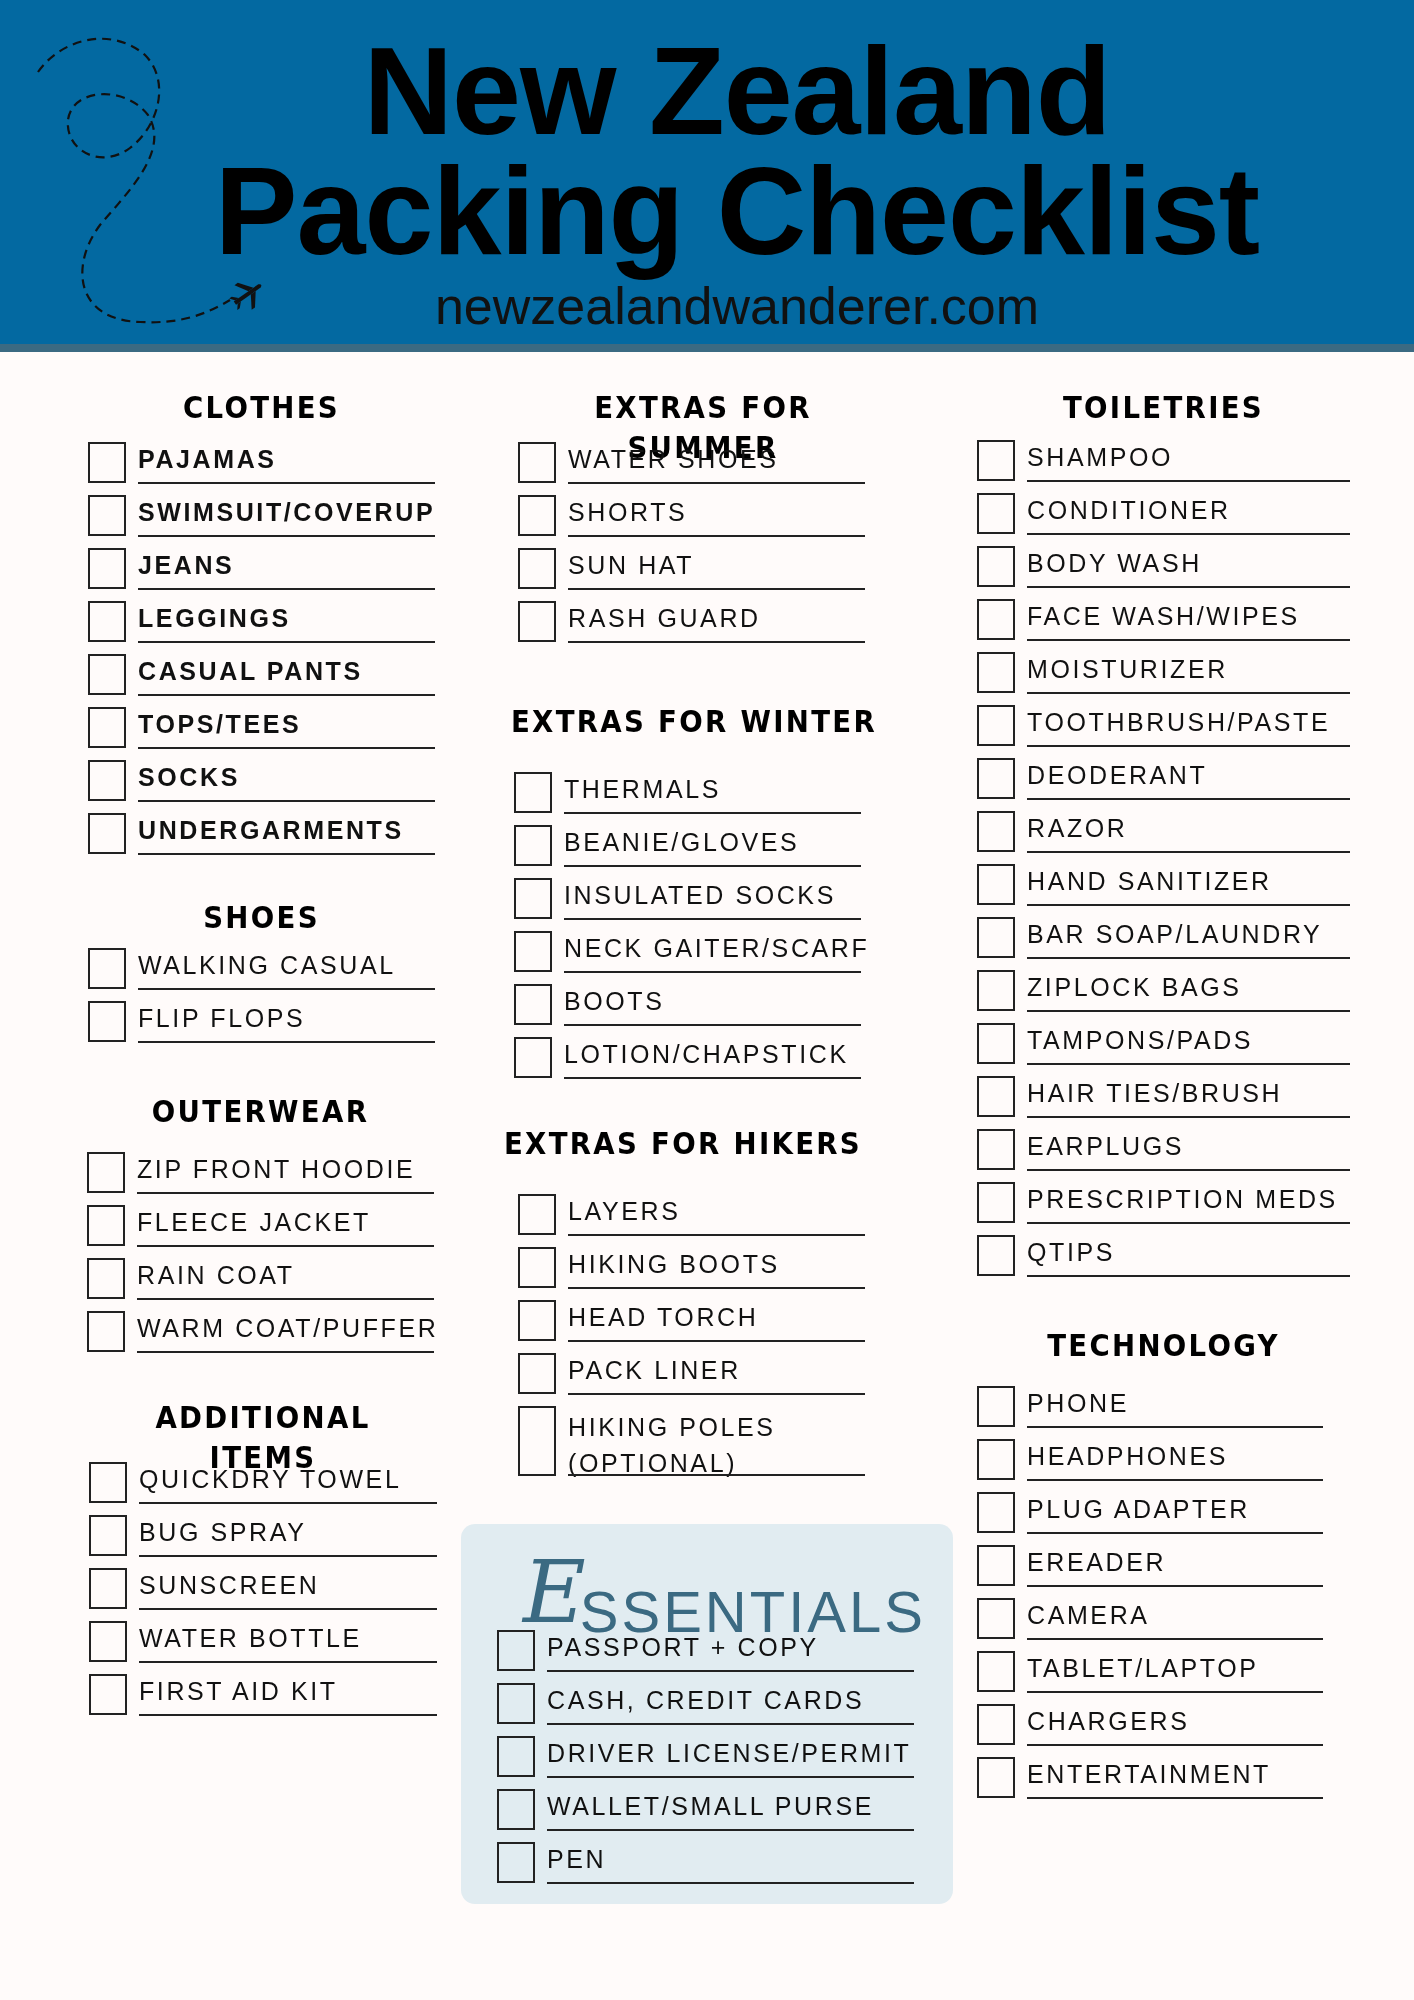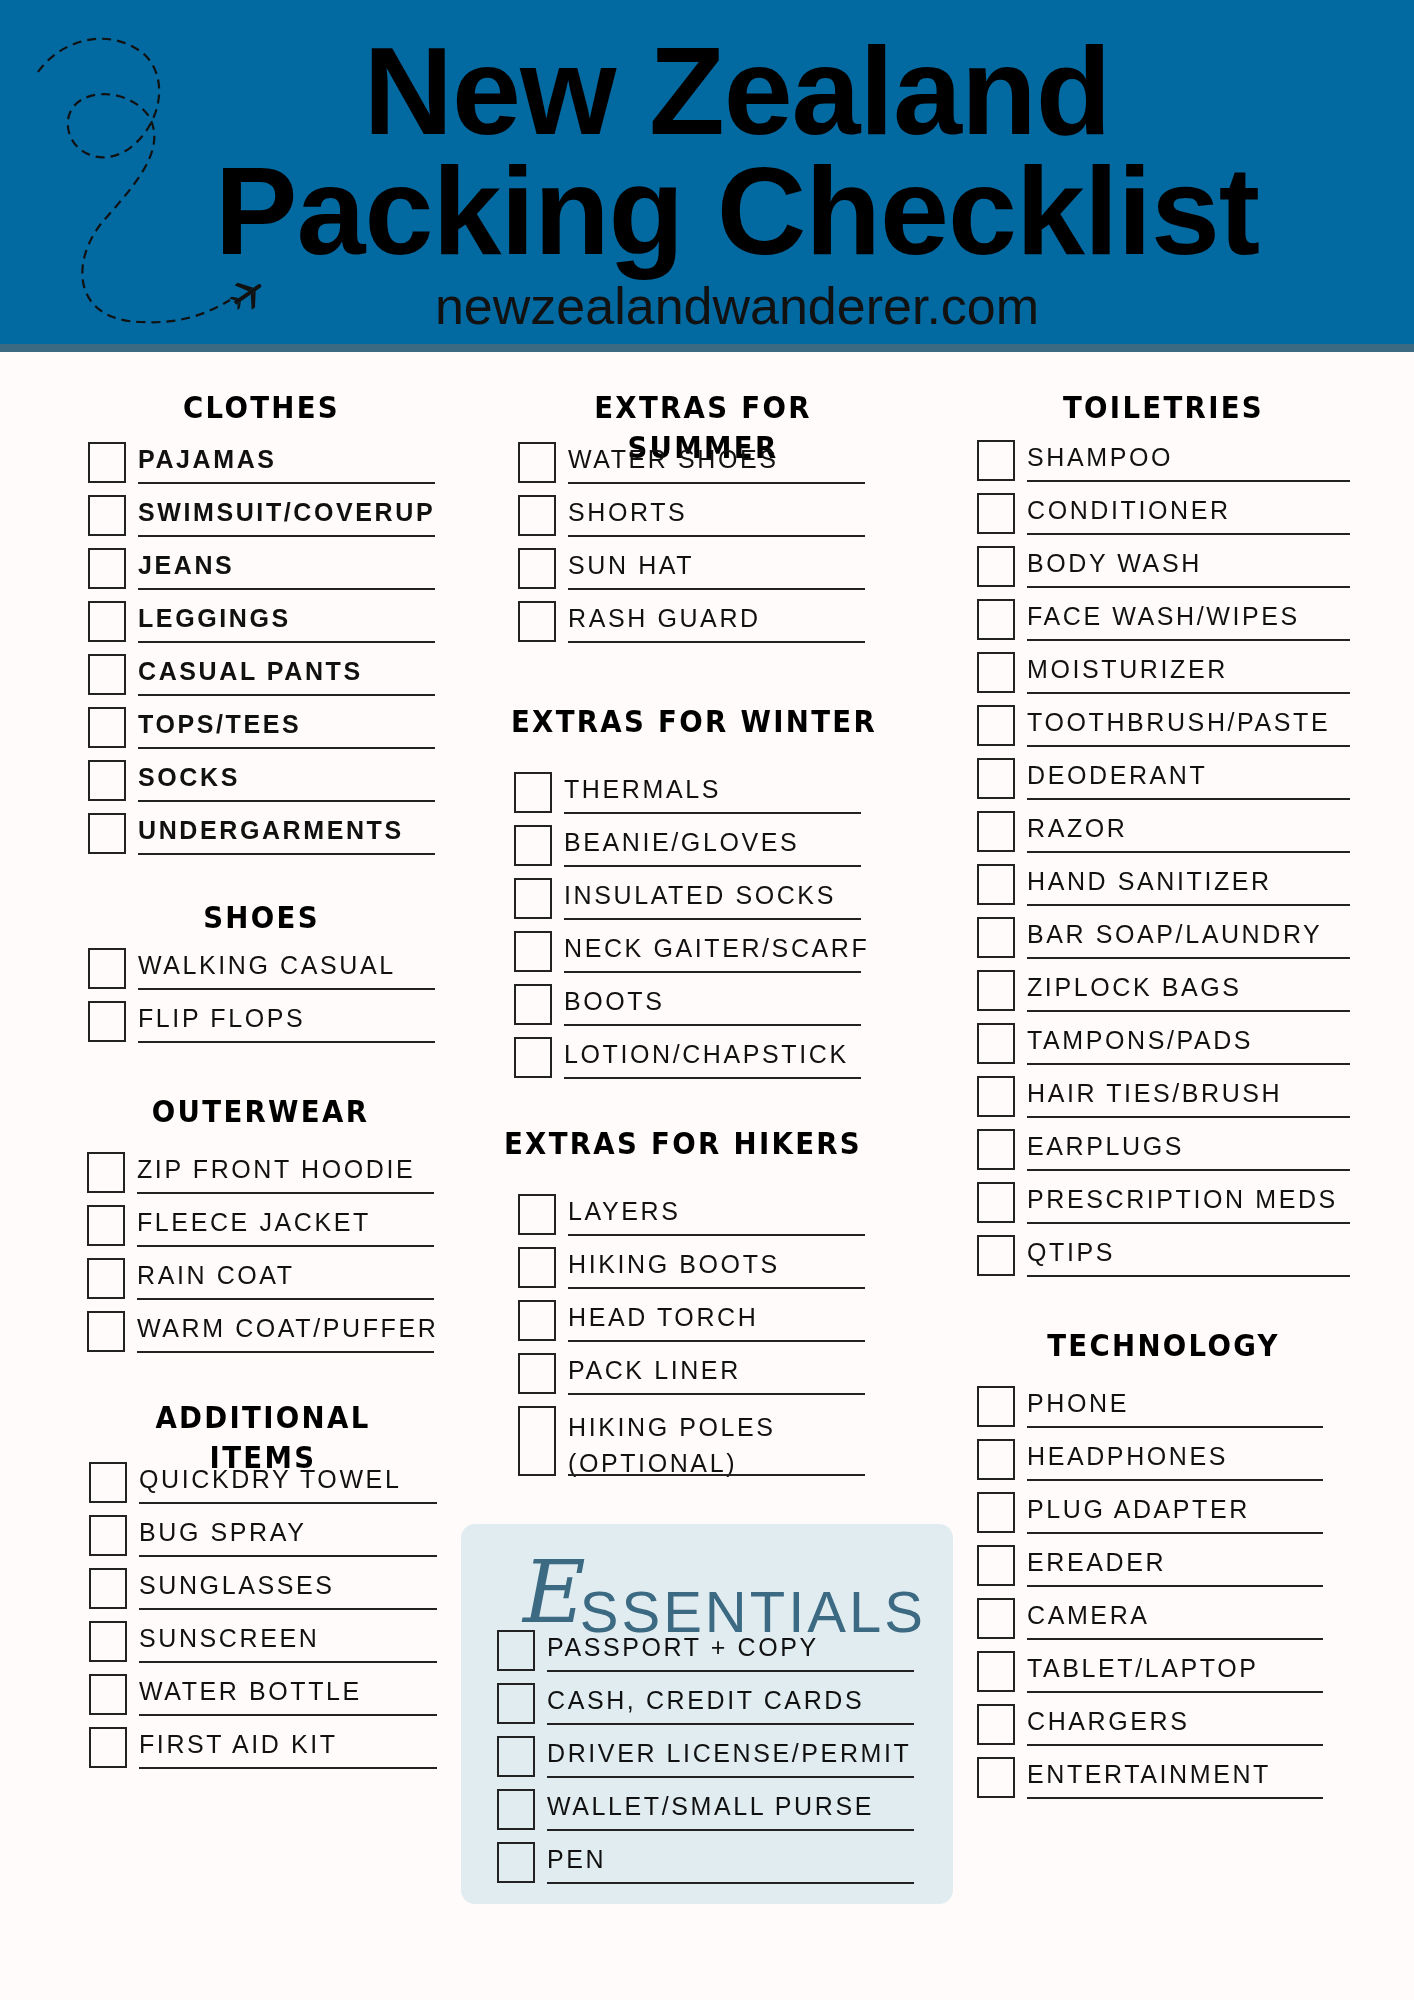--- a/index.html
+++ b/index.html
@@ -176,25 +176,20 @@
         <span class="label">QUICKDRY TOWEL</span>
         <div class="rule"></div>
       </div>
     <div class="item">
         <div class="box"></div>
         <span class="label">BUG SPRAY</span>
         <div class="rule"></div>
       </div>
     <div class="item">
         <div class="box"></div>
-        <span class="label">SUNGLASSES</span>
-        <div class="rule"></div>
-      </div>
-    <div class="item">
-        <div class="box"></div>
         <span class="label">SUNSCREEN</span>
         <div class="rule"></div>
       </div>
     <div class="item">
         <div class="box"></div>
         <span class="label">WATER BOTTLE</span>
         <div class="rule"></div>
       </div>
     <div class="item">
         <div class="box"></div>

